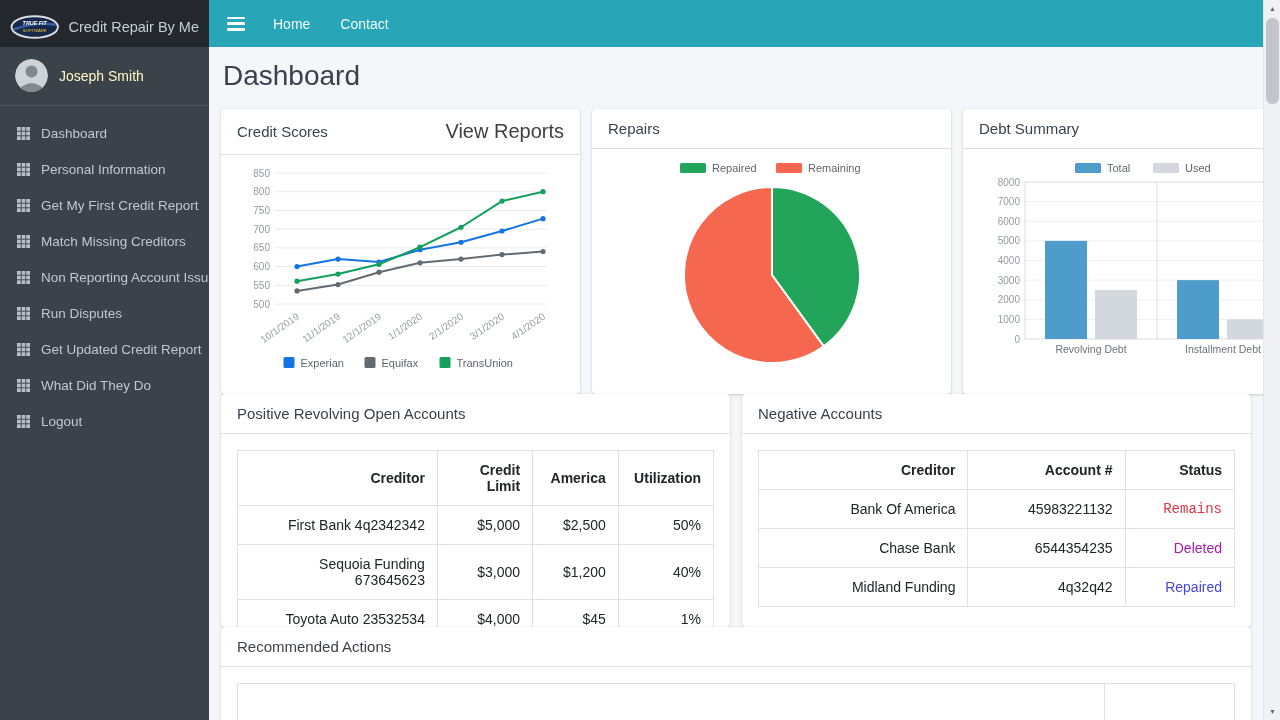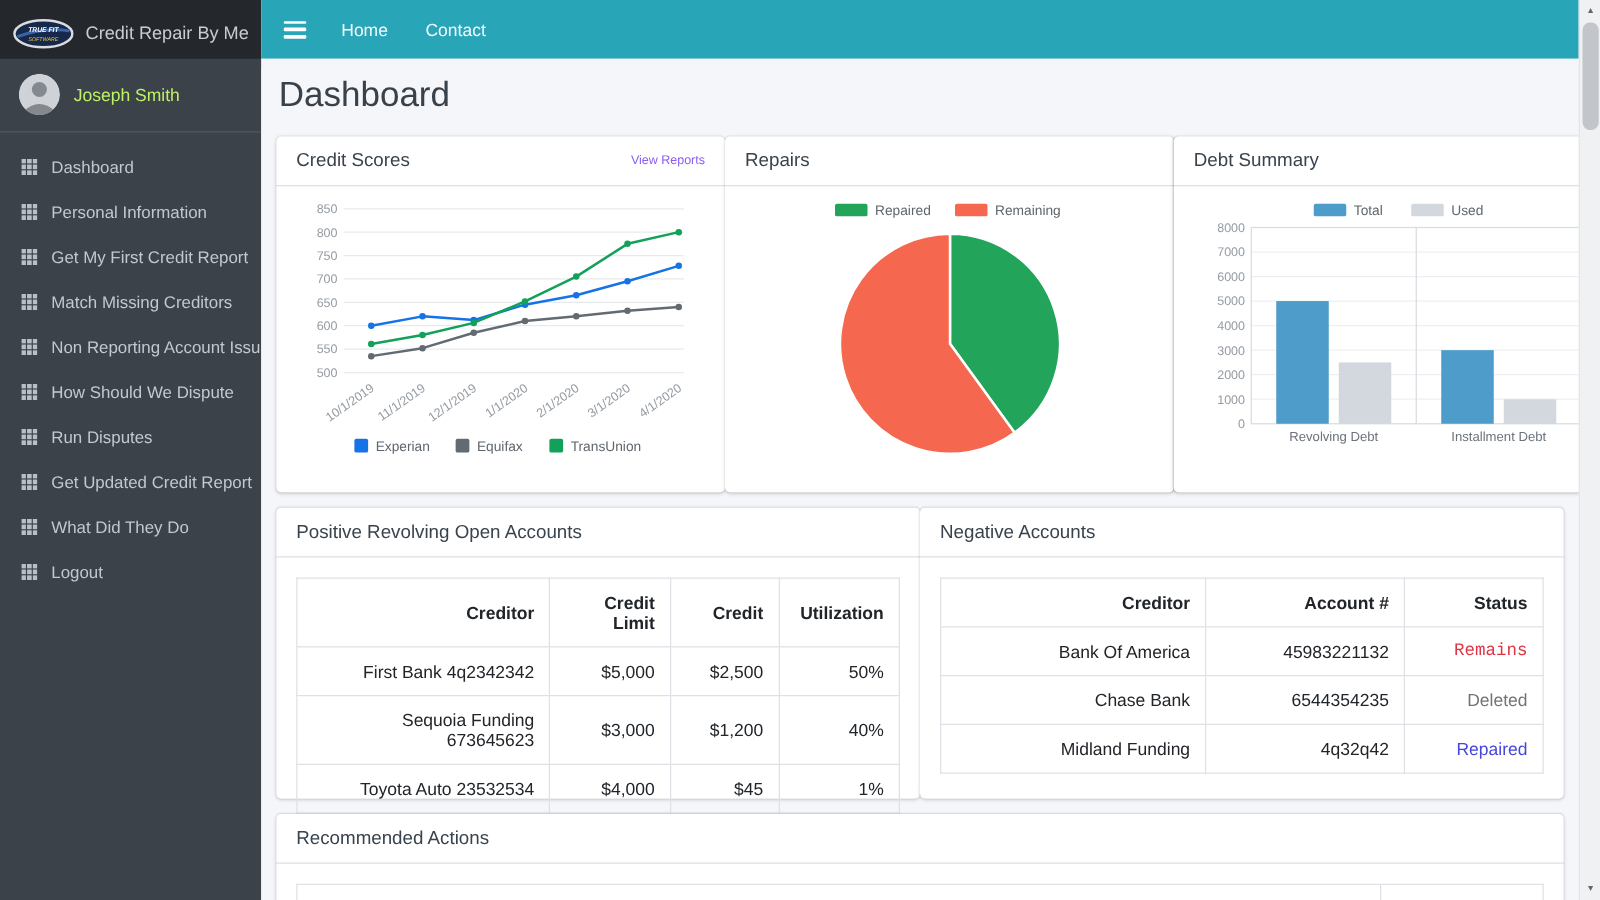--- a/index.html
+++ b/index.html
@@ -13,33 +13,33 @@
   
   .navbar{position:absolute;left:209px;top:0;width:1054px;height:47px;background:#29a5b8;display:flex;align-items:center;padding:4px 18px}
   .burger{width:18px;height:14px;display:flex;flex-direction:column;justify-content:space-between;cursor:pointer;margin-right:28px}
   .burger span{display:block;height:2.5px;background:#fdfefe;border-radius:1px}
   .nav-link{color:#f1fbfd;font-size:14px;margin-right:30px;cursor:pointer}
 
   
   .sidebar{position:absolute;left:0;top:47px;width:209px;height:673px;background:#3b424a}
   .user-panel{display:flex;align-items:center;gap:11px;padding:12px 15px 13px;border-bottom:1px solid #51585f;cursor:pointer}
   .avatar{width:33px;height:33px;border-radius:50%;overflow:hidden;flex:0 0 33px}
-  .user-name{color:#bef264;font-size:14px}
+  .user-name{color:#fef9c3;font-size:14px}
   .menu{list-style:none;padding:9px 0}
   .menu li{display:flex;align-items:center;gap:11px;height:36px;padding:0 17px;color:#c2c7d0;font-size:13.5px;cursor:pointer;white-space:nowrap;overflow:hidden}
   .menu li svg{flex:0 0 13px}
 
   
   .main{position:absolute;left:209px;top:47px;width:1054px;height:673px;overflow:hidden;padding:0 12px;background:#f4f6f9}
   .page-title{font-size:28px;font-weight:400;color:#39414a;margin:13px 2px 17px}
-  .cards-row{display:flex;gap:0;margin-bottom:12px}
+  .cards-row{display:flex;gap:12px;}
   .card{background:#fff;border-radius:4px;box-shadow:0 0 1px rgba(0,0,0,.14),0 1px 3px rgba(0,0,0,.16)}
   .card-header{display:flex;justify-content:space-between;align-items:center;padding:11px 16px;border-bottom:1px solid rgba(0,0,0,.125)}
   .card-title{font-size:15px;color:#39434d}
-  .view-link{font-size:10px;color:#8b5cf6;cursor:pointer}
+  .view-link{font-size:20px;color:#404040;cursor:pointer}
   .card-body{padding:6px 28px 8px}
   .c-sm{flex:1;height:285px}
   .c-md{flex:1;height:233px}
   .c-full{width:100%;height:130px}
   .table-body{padding:16px}
 
   
   table.acct{width:100%;border-collapse:collapse;font-size:14px;color:#212529}
   table.acct th,table.acct td{border:1px solid #dee2e6;padding:11px 12px;text-align:right;font-weight:400}
   table.acct th{font-weight:700}
@@ -135,26 +135,20 @@
         <svg width="13" height="13" fill="#b9bfc6">
           <use href="#grid9"></use>
         </svg>
         <span>Match Missing Creditors</span>
       </li>
     <li>
         <svg width="13" height="13" fill="#b9bfc6">
           <use href="#grid9"></use>
         </svg>
         <span>Non Reporting Account Issues</span>
-      </li>
-    <li>
-        <svg width="13" height="13" fill="#b9bfc6">
-          <use href="#grid9"></use>
-        </svg>
-        <span>How Should We Dispute</span>
       </li>
     <li>
         <svg width="13" height="13" fill="#b9bfc6">
           <use href="#grid9"></use>
         </svg>
         <span>Run Disputes</span>
       </li>
     <li>
         <svg width="13" height="13" fill="#b9bfc6">
           <use href="#grid9"></use>
@@ -303,21 +297,21 @@
     <section class="card c-md">
       <div class="card-header">
         <span class="card-title">Positive Revolving Open Accounts</span>
       </div>
       <div class="table-body">
         <table class="acct pos">
           <thead>
             <tr>
               <th>Creditor</th>
               <th>Credit Limit</th>
-              <th>Credit</th>
+              <th>America</th>
               <th>Utilization</th>
             </tr>
           </thead>
           <tbody>
             <tr>
               <td>First Bank 4q2342342</td>
               <td>$5,000</td>
               <td>$2,500</td>
               <td>50%</td>
             </tr>
@@ -353,21 +347,21 @@
           </thead>
           <tbody>
             <tr>
               <td>Bank Of America</td>
               <td>45983221132</td>
               <td style="color: rgb(220, 53, 69); font-family: Liberation Mono, monospace;">Remains</td>
             </tr>
             <tr>
               <td>Chase Bank</td>
               <td>6544354235</td>
-              <td style="color: #737373;">Deleted</td>
+              <td style="color: #a21caf;">Deleted</td>
             </tr>
             <tr>
               <td>Midland Funding</td>
               <td>4q32q42</td>
               <td style="color: rgb(70, 70, 221);">Repaired</td>
             </tr>
           </tbody>
         </table>
       </div>
     </section>

